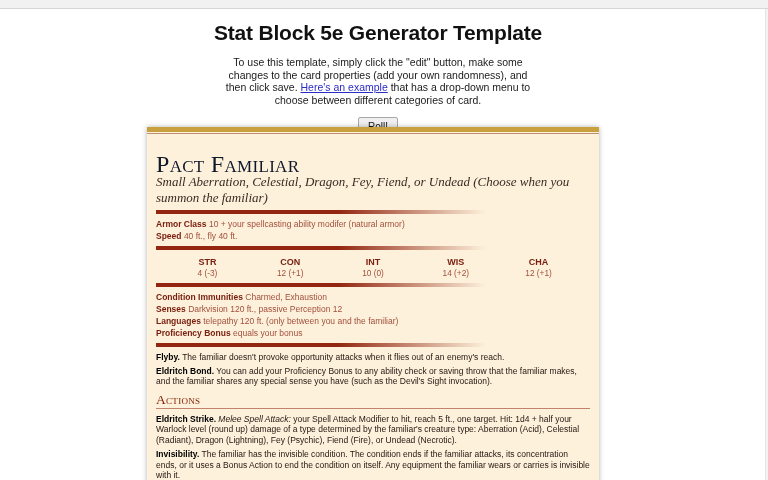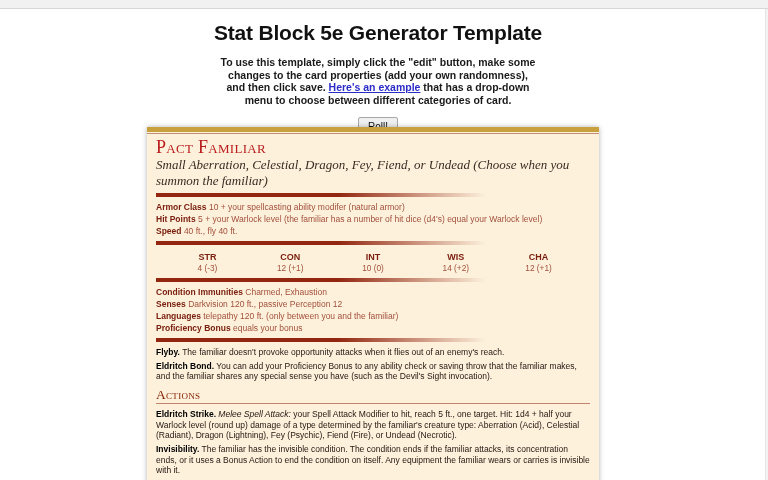--- a/index.html
+++ b/index.html
@@ -62,21 +62,20 @@
     color: #111111;
     letter-spacing: -0.2px;
   }
   #intro {
     margin: 11px auto 0 auto;
     width: 318px;
     text-align: center;
     font-size: 10.5px;
     line-height: 12.6px;
     color: #1a1a1a;
-    font-weight: bold;
   }
   #intro a {
     color: #2b2bc8;
     text-decoration: underline;
   }
   #roll-button-wrap {
     text-align: center;
     margin-top: 10px;
   }
   #roll-button {
@@ -108,24 +107,24 @@
   #stat-block-inner-rule-top {
     height: 1px;
     background: #8b3a1e;
     margin: 1px -9px 0 -9px;
     opacity: 0.55;
   }
 
   .creature-name {
     font-family: "Liberation Serif", serif;
     font-variant: small-caps;
-    font-size: 18px;
+    font-size: 24px;
     line-height: 20px;
-    color: #b91c1c;
-    margin: 3px 0 0 0;
+    color: #0f172a;
+    margin: 20px 0 0 0;
     letter-spacing: 0.3px;
   }
   .creature-meta {
     font-family: "Liberation Serif", serif;
     font-style: italic;
     font-size: 13px;
     color: #3a2b22;
     margin: 0 0 4px 0;
   }
 
@@ -223,24 +222,20 @@
     <div class="creature-meta">Small Aberration, Celestial, Dragon, Fey, Fiend, or Undead (Choose when you summon the familiar)</div>
 
     <hr class="tapered-rule">
 
     <div>
       <div class="attr-line">
         <b>Armor Class</b>
         <span>10 + your spellcasting ability modifer (natural armor)</span>
       </div>
       <div class="attr-line">
-        <b>Hit Points</b>
-        <span>5 + your Warlock level (the familiar has a number of hit dice (d4's) equal your Warlock level)</span>
-      </div>
-      <div class="attr-line">
         <b>Speed</b>
         <span>40 ft., fly 40 ft.</span>
       </div>
     </div>
 
     <hr class="tapered-rule">
 
     <div id="abilities">
       <div class="ability">
         <div class="ability-name">STR</div>

